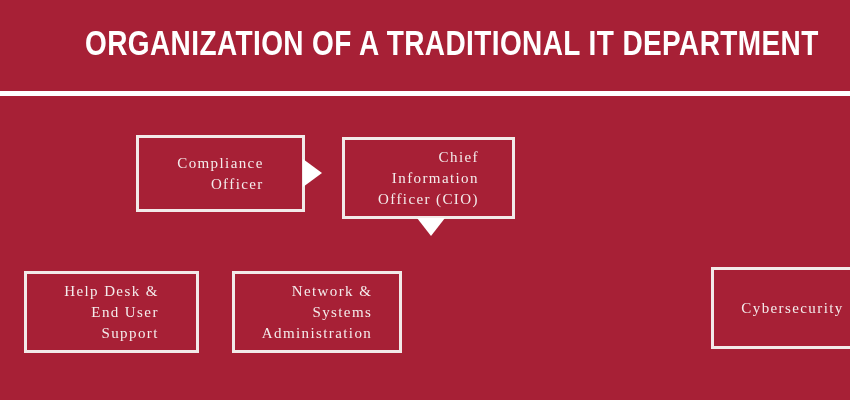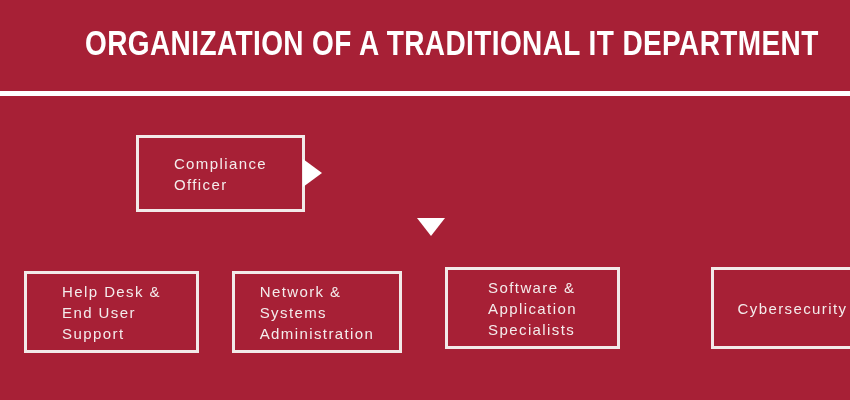--- a/index.html
+++ b/index.html
@@ -63,22 +63,22 @@
   
   .node {
     position: absolute;
     box-sizing: border-box;
     border: 3px solid #f2eae9;
     background: #a72036;
     color: #f4ecec;
     display: flex;
     align-items: center;
     justify-content: center;
-    text-align: left;
-    font-family: Liberation Sans, sans-serif;
+    text-align: right;
+    font-family: Liberation Serif, serif;
     letter-spacing: 1.4px;
     line-height: 21px;
     font-size: 15px;
     padding: 2px 6px;
   }
 
   .node .label {
     display: block;
     white-space: pre-line;
   }
@@ -162,38 +162,38 @@
 
   <div class="divider"></div>
 
   <div class="node" id="node-compliance">
     <span class="label">Compliance
 Officer</span>
   </div>
 
   <div class="arrow-right"></div>
 
+  <div class="node" id="node-cio">
+    <span class="label">Chief
+Information
+Officer (CIO)</span>
+  </div>
 
   <div class="arrow-down"></div>
 
   <div class="node" id="node-helpdesk">
     <span class="label">Help Desk &amp;
 End User
 Support</span>
   </div>
 
   <div class="node" id="node-network">
     <span class="label">Network &amp;
 Systems
 Administration</span>
   </div>
 
-  <div class="node" id="node-software">
-    <span class="label">Software &amp;
-Application
-Specialists</span>
-  </div>
 
   <div class="node" id="node-cyber">
     <span class="label">Cybersecurity</span>
   </div>
 
 </div>
 
 </body></html>

